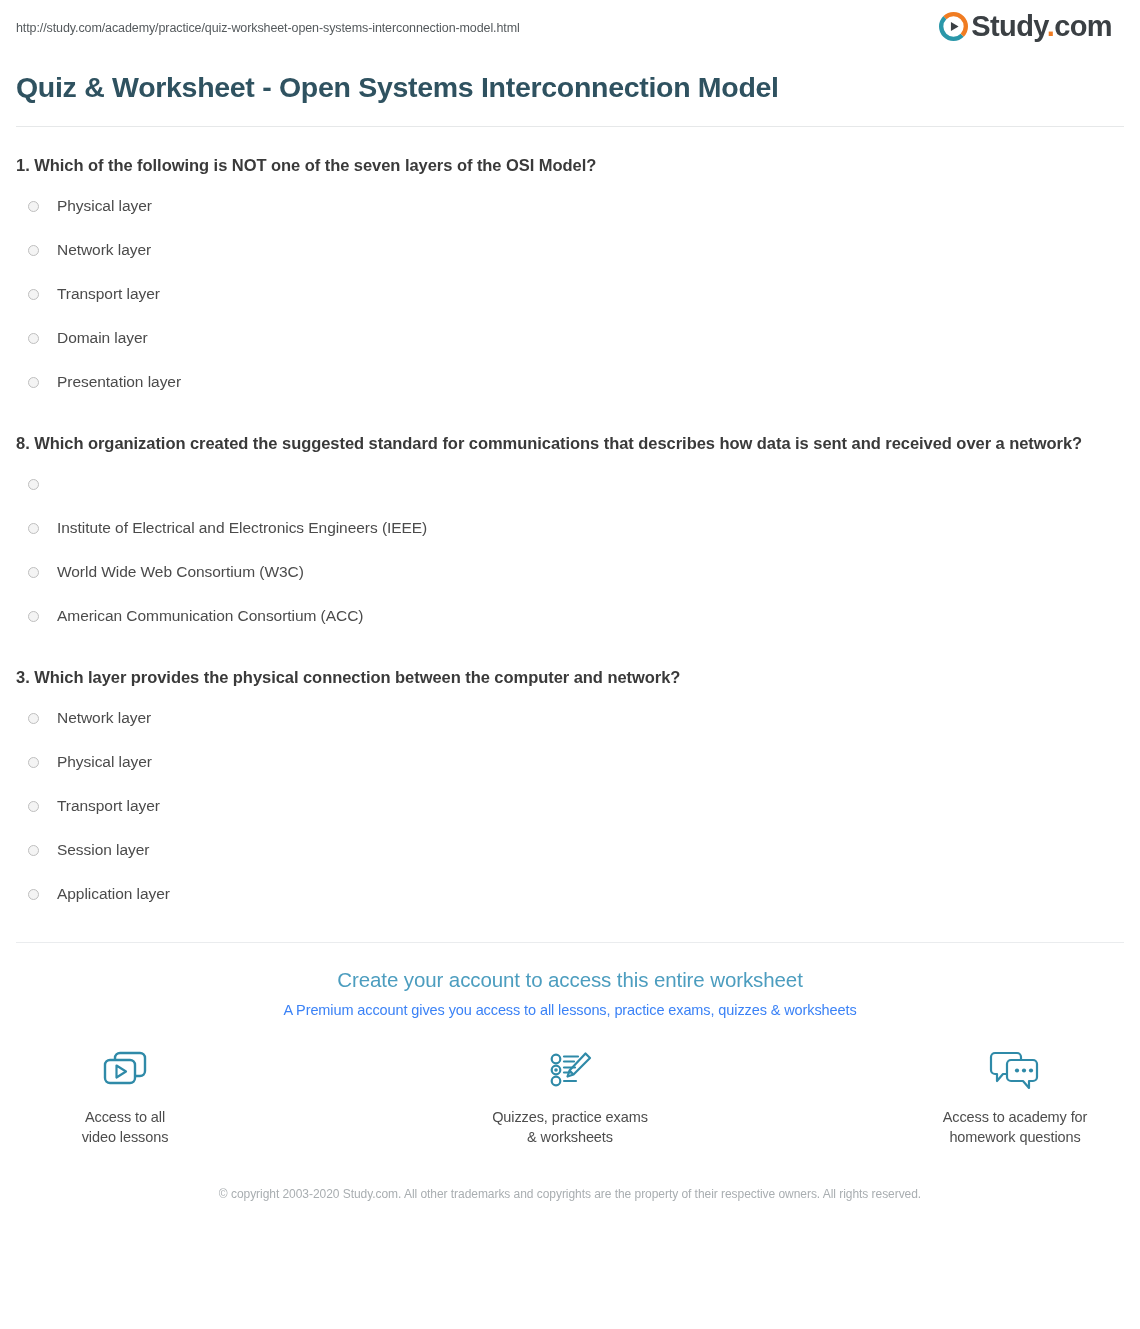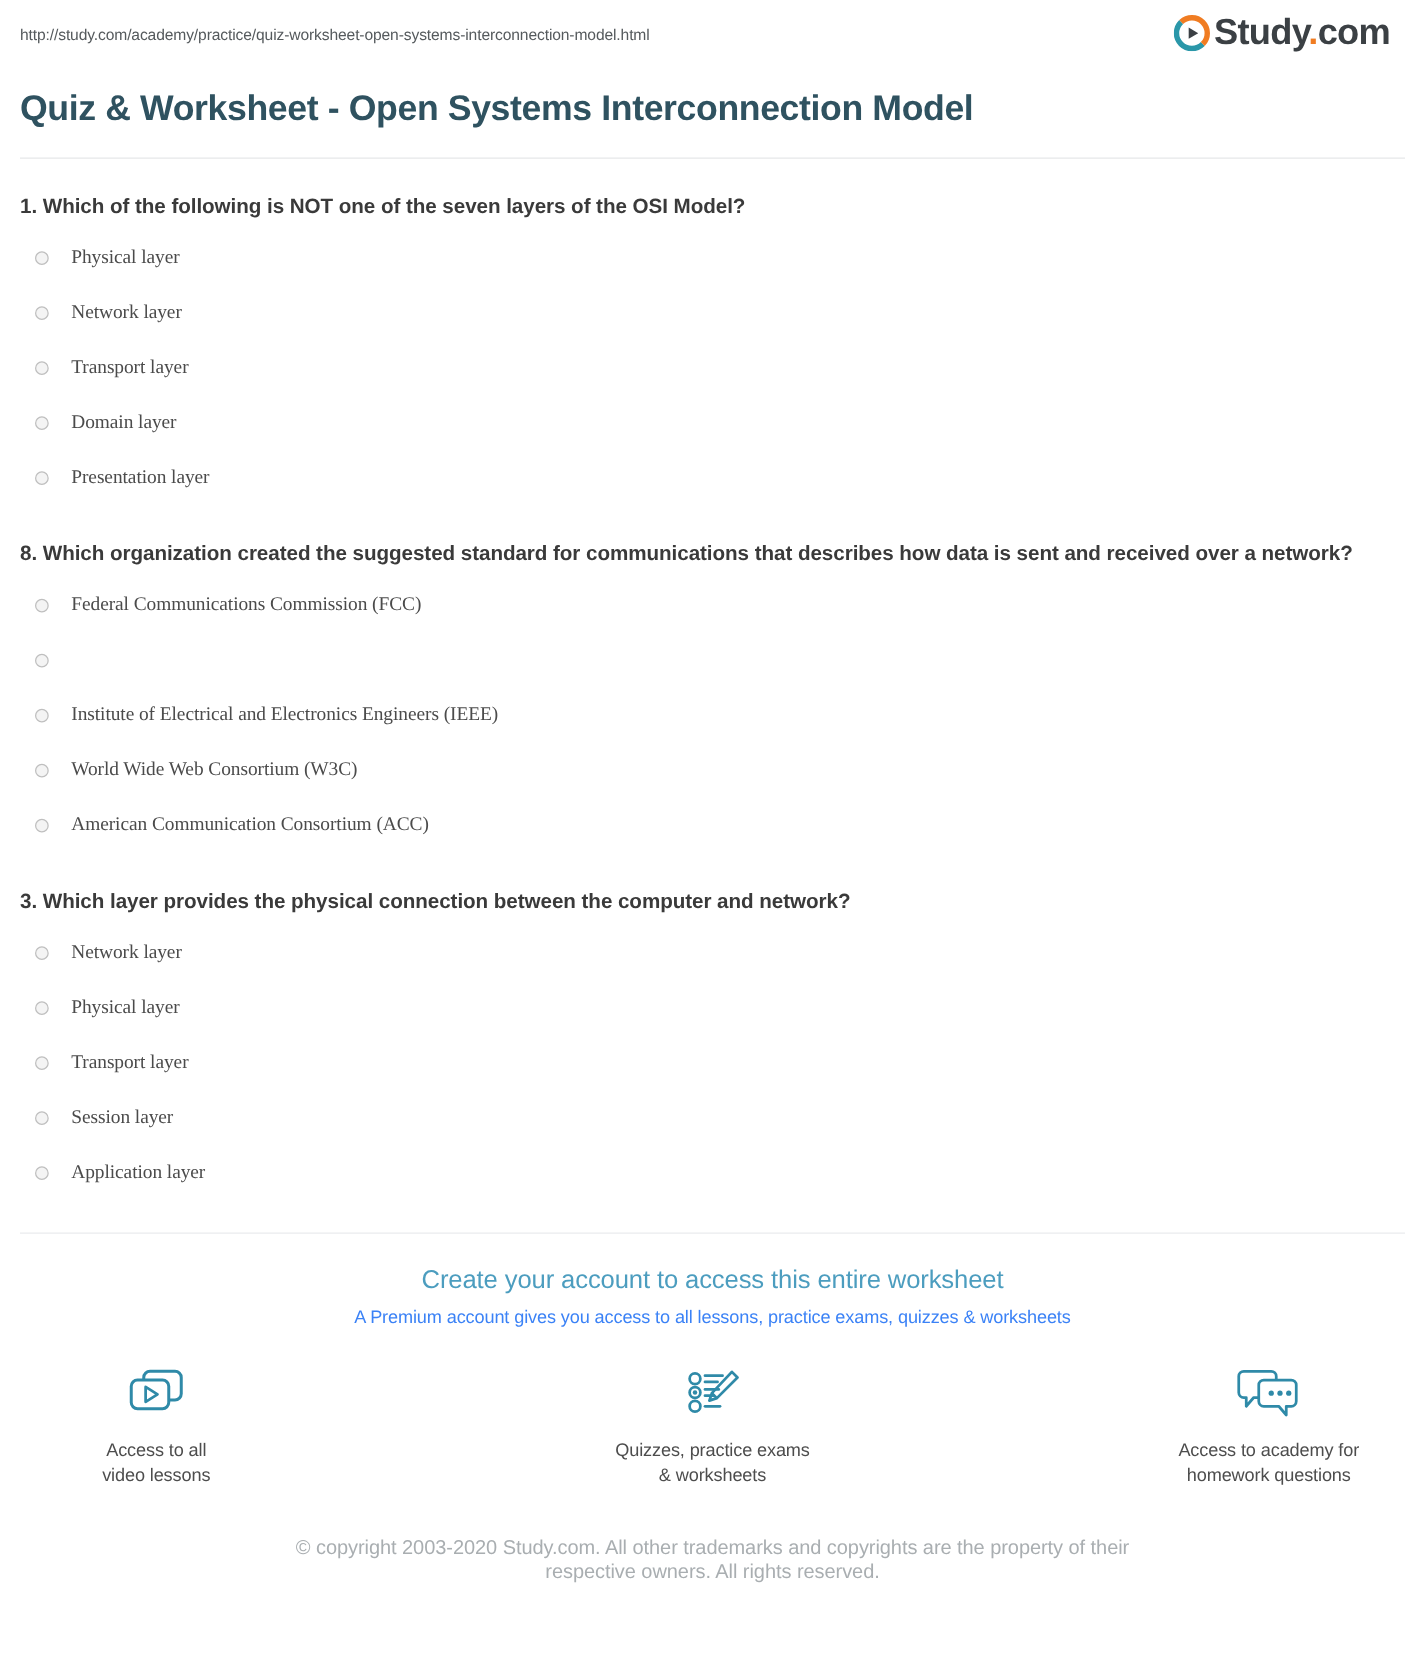--- a/index.html
+++ b/index.html
@@ -90,21 +90,20 @@
     letter-spacing: -0.05px;
     margin: 0 0 6px 0;
     max-width: 1108px;
   }
   .options { margin: 0; padding: 0; list-style: none; }
   .option {
     display: flex;
     align-items: center;
     height: 44px;
     padding-left: 12px;
-    font-family: Liberation Serif, serif;
   }
   .radio {
     width: 11px;
     height: 11px;
     flex: 0 0 11px;
     border: 1px solid #bfbfbf;
     border-radius: 50%;
     background: #f4f4f4;
     box-sizing: border-box;
     margin-right: 18px;
@@ -159,21 +158,21 @@
   .feature-label {
     margin-top: 9px;
     font-size: 14.5px;
     line-height: 20px;
     color: #4d4d4d;
     letter-spacing: -0.1px;
   }
   .copyright {
     margin-top: 38px;
     text-align: center;
-    font-size: 16px;
+    font-size: 12px;
     line-height: 19px;
     color: #a9aeb1;
     letter-spacing: -0.05px;
     padding: 0 190px;
   }
 </style>
 </head>
 <body>
 
 <div class="page">
@@ -221,24 +220,20 @@
         <li class="option">
           <span class="radio"></span>
           <span class="option-label">Presentation layer</span>
         </li>
       </ul>
     </div>
 
     <div class="question-block">
       <p class="question-text">8. Which organization created the suggested standard for communications that describes how data is sent and received over a network?</p>
       <ul class="options">
-        <li class="option">
-          <span class="radio"></span>
-          <span class="option-label">Federal Communications Commission (FCC)</span>
-        </li>
         <li class="option">
           <span class="radio"></span>
         </li>
         <li class="option">
           <span class="radio"></span>
           <span class="option-label">Institute of Electrical and Electronics Engineers (IEEE)</span>
         </li>
         <li class="option">
           <span class="radio"></span>
           <span class="option-label">World Wide Web Consortium (W3C)</span>

